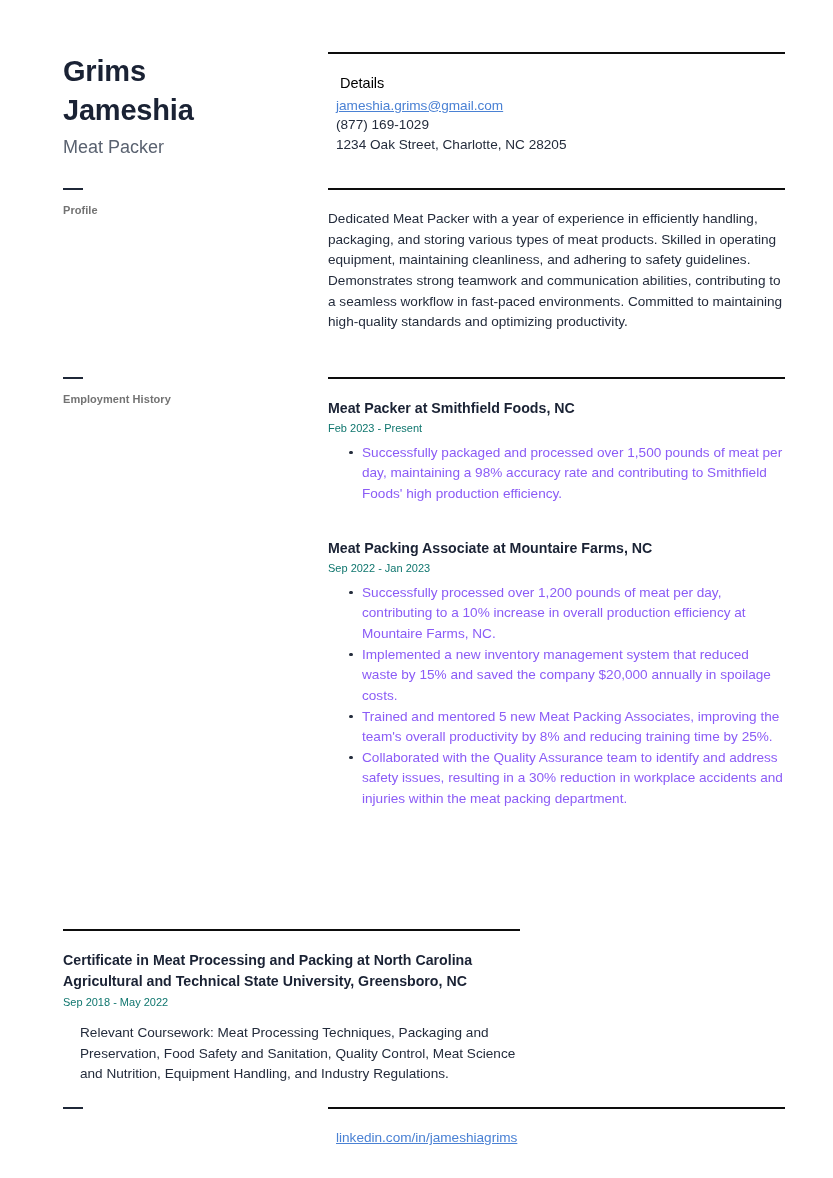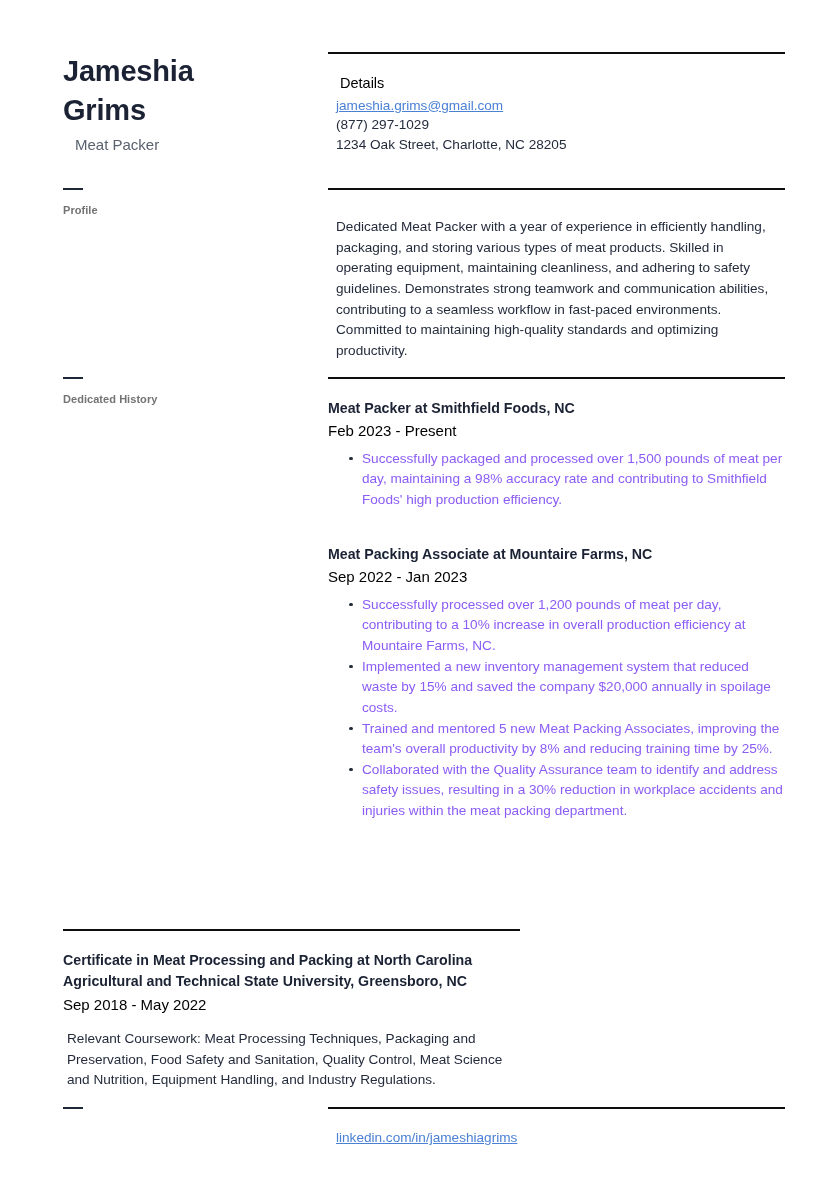--- a/index.html
+++ b/index.html
@@ -44,24 +44,24 @@
   
   .name {
     font-size: 29px;
     line-height: 1.33;
     font-weight: bold;
     letter-spacing: -0.2px;
     color: #1a2234;
     margin: 0;
   }
   .job-title {
-    font-size: 15px;
+    font-size: 18px;
     line-height: 1.5;
     color: #5a6270;
-    margin: 5px 0 0 12px;
+    margin: 5px 0 0 0;
     font-weight: normal;
   }
 
   
   .section-label-wrap {
     padding-top: 0;
   }
   .dash {
     width: 20px;
     height: 2px;
@@ -104,35 +104,35 @@
     text-decoration: underline;
     font-size: 13.6px;
     line-height: 1.45;
     cursor: pointer;
   }
 
   .para {
     font-size: 13.6px;
     line-height: 1.52;
     color: #242c3c;
-    margin: 8px;
+    margin: 0;
   }
 
   .entry { margin-bottom: 0; }
   .entry + .entry { margin-top: 33px; }
   .entry-title {
     font-size: 14.2px;
     font-weight: bold;
     color: #1a2234;
     line-height: 1.5;
     margin: 0;
   }
   .entry-date {
-    font-size: 15px;
-    color: #000000;
+    font-size: 11px;
+    color: #0f766e;
     line-height: 1.5;
     margin: 1px 0 0 0;
   }
   ul.bullets {
     margin: 6px 0 0 0;
     padding: 0 0 0 21px;
     list-style: none;
   }
   ul.bullets li {
     position: relative;
@@ -149,55 +149,55 @@
     top: 8px;
     width: 3.6px;
     height: 3.6px;
     border-radius: 50%;
     background: #242c3c;
   }
   .edu-extra {
     font-size: 13.6px;
     line-height: 1.52;
     color: #242c3c;
-    margin: 13px 0 0 4px;
+    margin: 13px 0 0 17px;
   }
 
   
   .sect { position: absolute; left: 63px; }
   #sect-details   { top: 52px;   }
   #sect-profile   { top: 188px;  }
   #sect-employ    { top: 377px;  }
   #sect-education { top: 929px;  }
   #sect-links     { top: 1107px; }
   #header-block   { position: absolute; left: 63px; top: 52px; width: 265px; }
 </style>
 </head>
 <body>
 
 <div class="page">
 
   <div id="header-block">
     <div class="name">
+      <div>Grims</div>
       <div>Jameshia</div>
-      <div>Grims</div>
     </div>
     <div class="job-title">Meat Packer</div>
   </div>
 
   <div class="sect row" id="sect-details">
     <div class="col-left"></div>
     <div class="col-right">
       <div class="rule"></div>
       <div class="block-body">
         <div class="details-heading">Details</div>
         <div class="detail-line">
           <span class="link">jameshia.grims@gmail.com</span>
         </div>
-        <div class="detail-line">(877) 297-1029</div>
+        <div class="detail-line">(877) 169-1029</div>
         <div class="detail-line">1234 Oak Street, Charlotte, NC 28205</div>
       </div>
     </div>
   </div>
 
   <div class="sect row" id="sect-profile">
     <div class="col-left">
       <div class="section-label-wrap">
         <div class="dash"></div>
         <div class="section-label">Profile</div>
@@ -208,21 +208,21 @@
       <div class="block-body">
         <p class="para">Dedicated Meat Packer with a year of experience in efficiently handling, packaging, and storing various types of meat products. Skilled in operating equipment, maintaining cleanliness, and adhering to safety guidelines. Demonstrates strong teamwork and communication abilities, contributing to a seamless workflow in fast-paced environments. Committed to maintaining high-quality standards and optimizing productivity.</p>
       </div>
     </div>
   </div>
 
   <div class="sect row" id="sect-employ">
     <div class="col-left">
       <div class="section-label-wrap">
         <div class="dash"></div>
-        <div class="section-label">Dedicated History</div>
+        <div class="section-label">Employment History</div>
       </div>
     </div>
     <div class="col-right">
       <div class="rule"></div>
       <div class="block-body">
 
         <div class="entry">
           <div class="entry-title">Meat Packer at Smithfield Foods, NC</div>
           <div class="entry-date">Feb 2023 - Present</div>
           <ul class="bullets">

